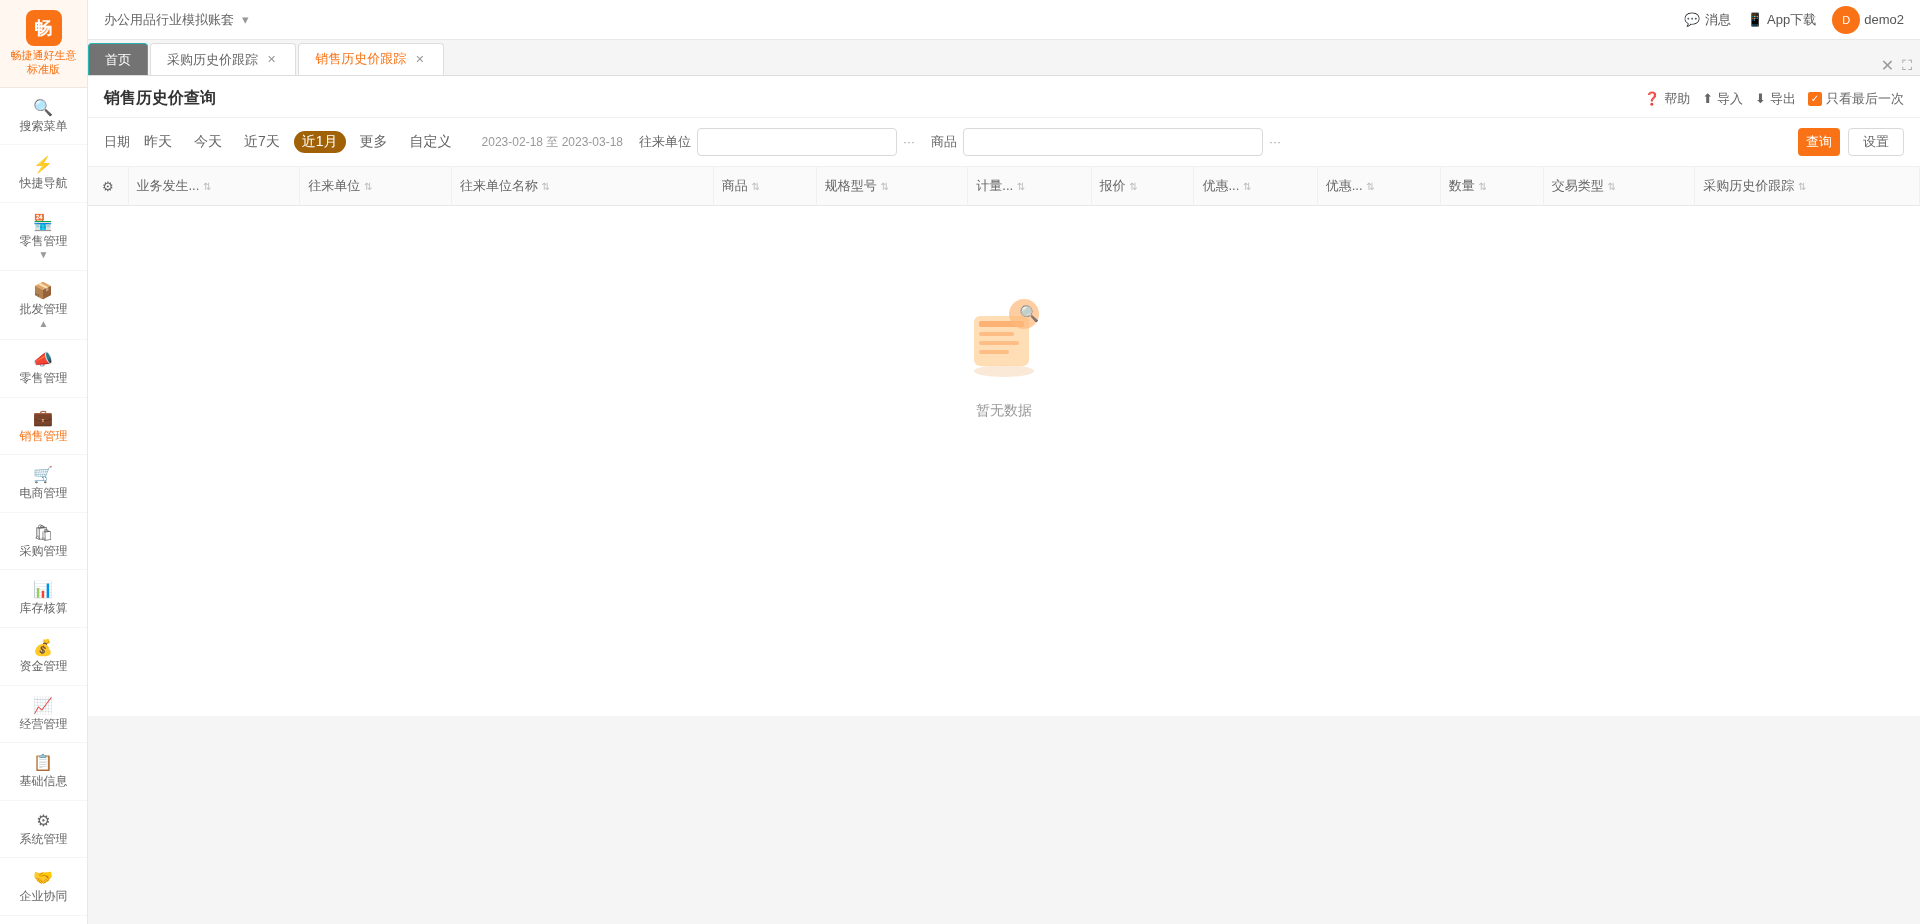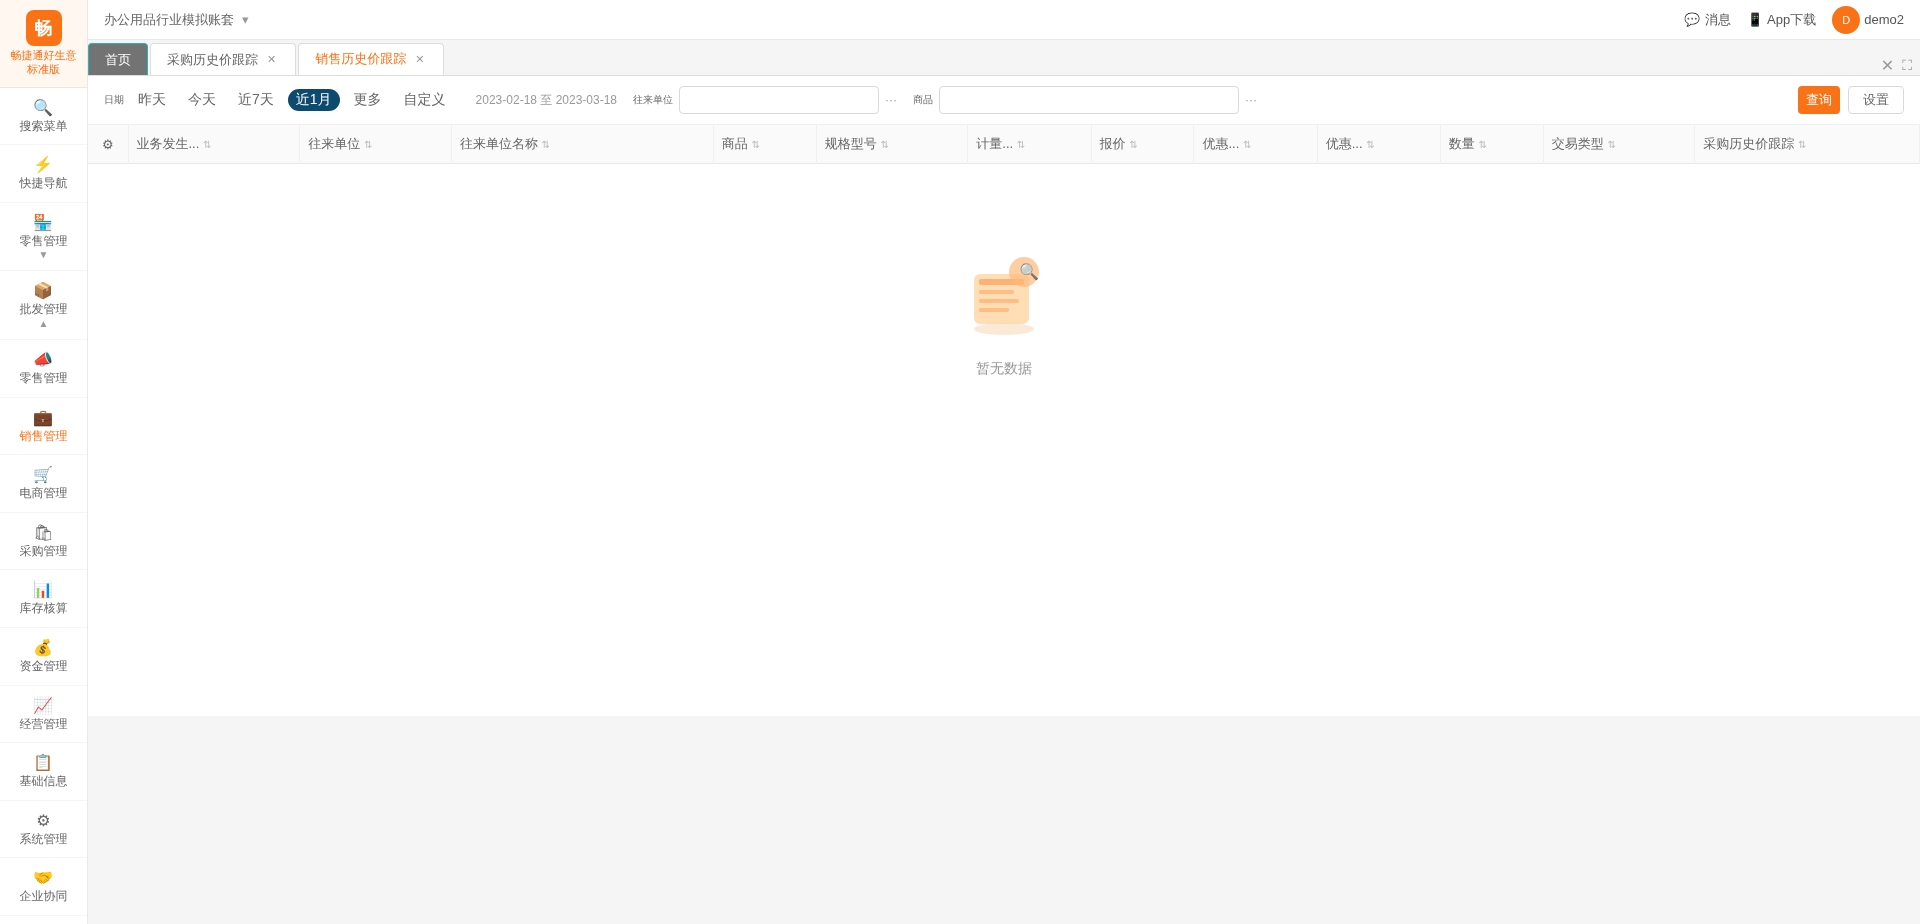--- a/index.html
+++ b/index.html
@@ -40,23 +40,23 @@
     .page-header { padding: 12px 16px 8px; border-bottom: 1px solid #f0f0f0; display: flex; align-items: center; justify-content: space-between; }
     .page-title { font-size: 16px; font-weight: bold; color: #333; }
     .page-header-actions { display: flex; align-items: center; gap: 12px; color: #666; font-size: 13px; }
     .page-header-actions .action-item { display: flex; align-items: center; gap: 4px; cursor: pointer; }
     .checkbox-label { display: flex; align-items: center; gap: 4px; cursor: pointer; }
     .checkbox-checked { width: 14px; height: 14px; background: #f97316; border-radius: 2px; display: flex; align-items: center; justify-content: center; color: #fff; font-size: 10px; }
 
     
     .filter-area { padding: 10px 16px; border-bottom: 1px solid #f0f0f0; display: flex; align-items: center; gap: 16px; flex-wrap: wrap; }
     .filter-group { display: flex; align-items: center; gap: 6px; }
-    .filter-label { color: #666; font-size: 10px; }
+    .filter-label { color: #666; font-size: 13px; }
     .date-btn { padding: 2px 8px; border-radius: 3px; cursor: pointer; font-size: 14px; color: #666; }
-    .date-btn.active { background: #0c4a6e; color: #fff; border-radius: 12px; }
+    .date-btn.active { background: #a16207; color: #fff; border-radius: 12px; }
     .date-range { font-size: 12px; color: #999; margin-left: 16px; }
     .filter-input-group { display: flex; align-items: center; gap: 6px; }
     .filter-input { border: 1px solid #d9d9d9; border-radius: 4px; padding: 4px 8px; font-size: 13px; min-width: 180px; color: #333; outline: none; height: 28px; }
     .filter-dots { color: #999; font-size: 12px; }
     .filter-actions { margin-left: auto; display: flex; gap: 8px; }
     .btn-query { background: #f97316; color: #fff; border: none; padding: 5px 8px; border-radius: 4px; cursor: pointer; font-size: 13px; }
     .btn-settings { background: #fff; color: #666; border: 1px solid #d9d9d9; padding: 0 14px; border-radius: 4px; cursor: pointer; font-size: 13px; }
 
     
     .table-container { flex: 1; overflow: auto; }
@@ -182,20 +182,41 @@
       <span class="tab-close">✕</span>
     </div>
     <div style="flex:1; display:flex; align-items:center; justify-content:flex-end; padding-right:8px; gap:8px;">
       <span style="cursor:pointer; color:#999; font-size:16px;">✕</span>
       <span style="cursor:pointer; color:#999; font-size:14px;">⛶</span>
     </div>
   </div>
 
   <div class="page-content">
 
+    <div class="page-header">
+      <h2 class="page-title">销售历史价查询</h2>
+      <div class="page-header-actions">
+        <div class="action-item">
+          <span>❓</span>
+          <span>帮助</span>
+        </div>
+        <div class="action-item">
+          <span>⬆</span>
+          <span>导入</span>
+        </div>
+        <div class="action-item">
+          <span>⬇</span>
+          <span>导出</span>
+        </div>
+        <label class="checkbox-label">
+          <div class="checkbox-checked">✓</div>
+          <span>只看最后一次</span>
+        </label>
+      </div>
+    </div>
 
     <div class="filter-area">
       <div class="filter-group">
         <span class="filter-label">日期</span>
         <span class="date-btn">昨天</span>
         <span class="date-btn">今天</span>
         <span class="date-btn">近7天</span>
         <span class="date-btn active">近1月</span>
         <span class="date-btn">更多</span>
         <span class="date-btn">自定义</span>

